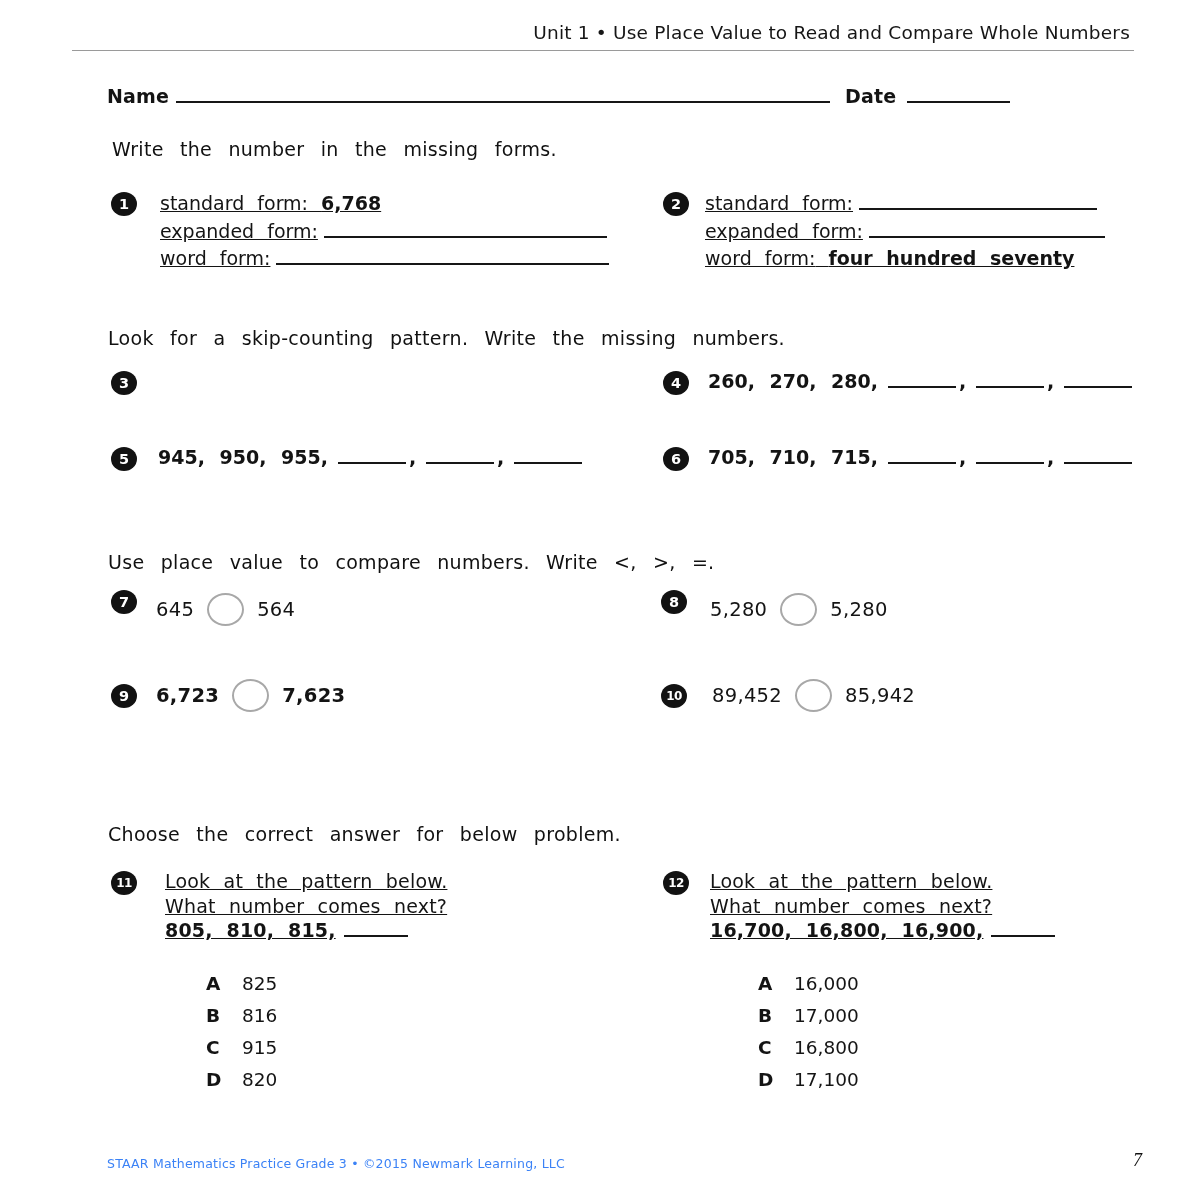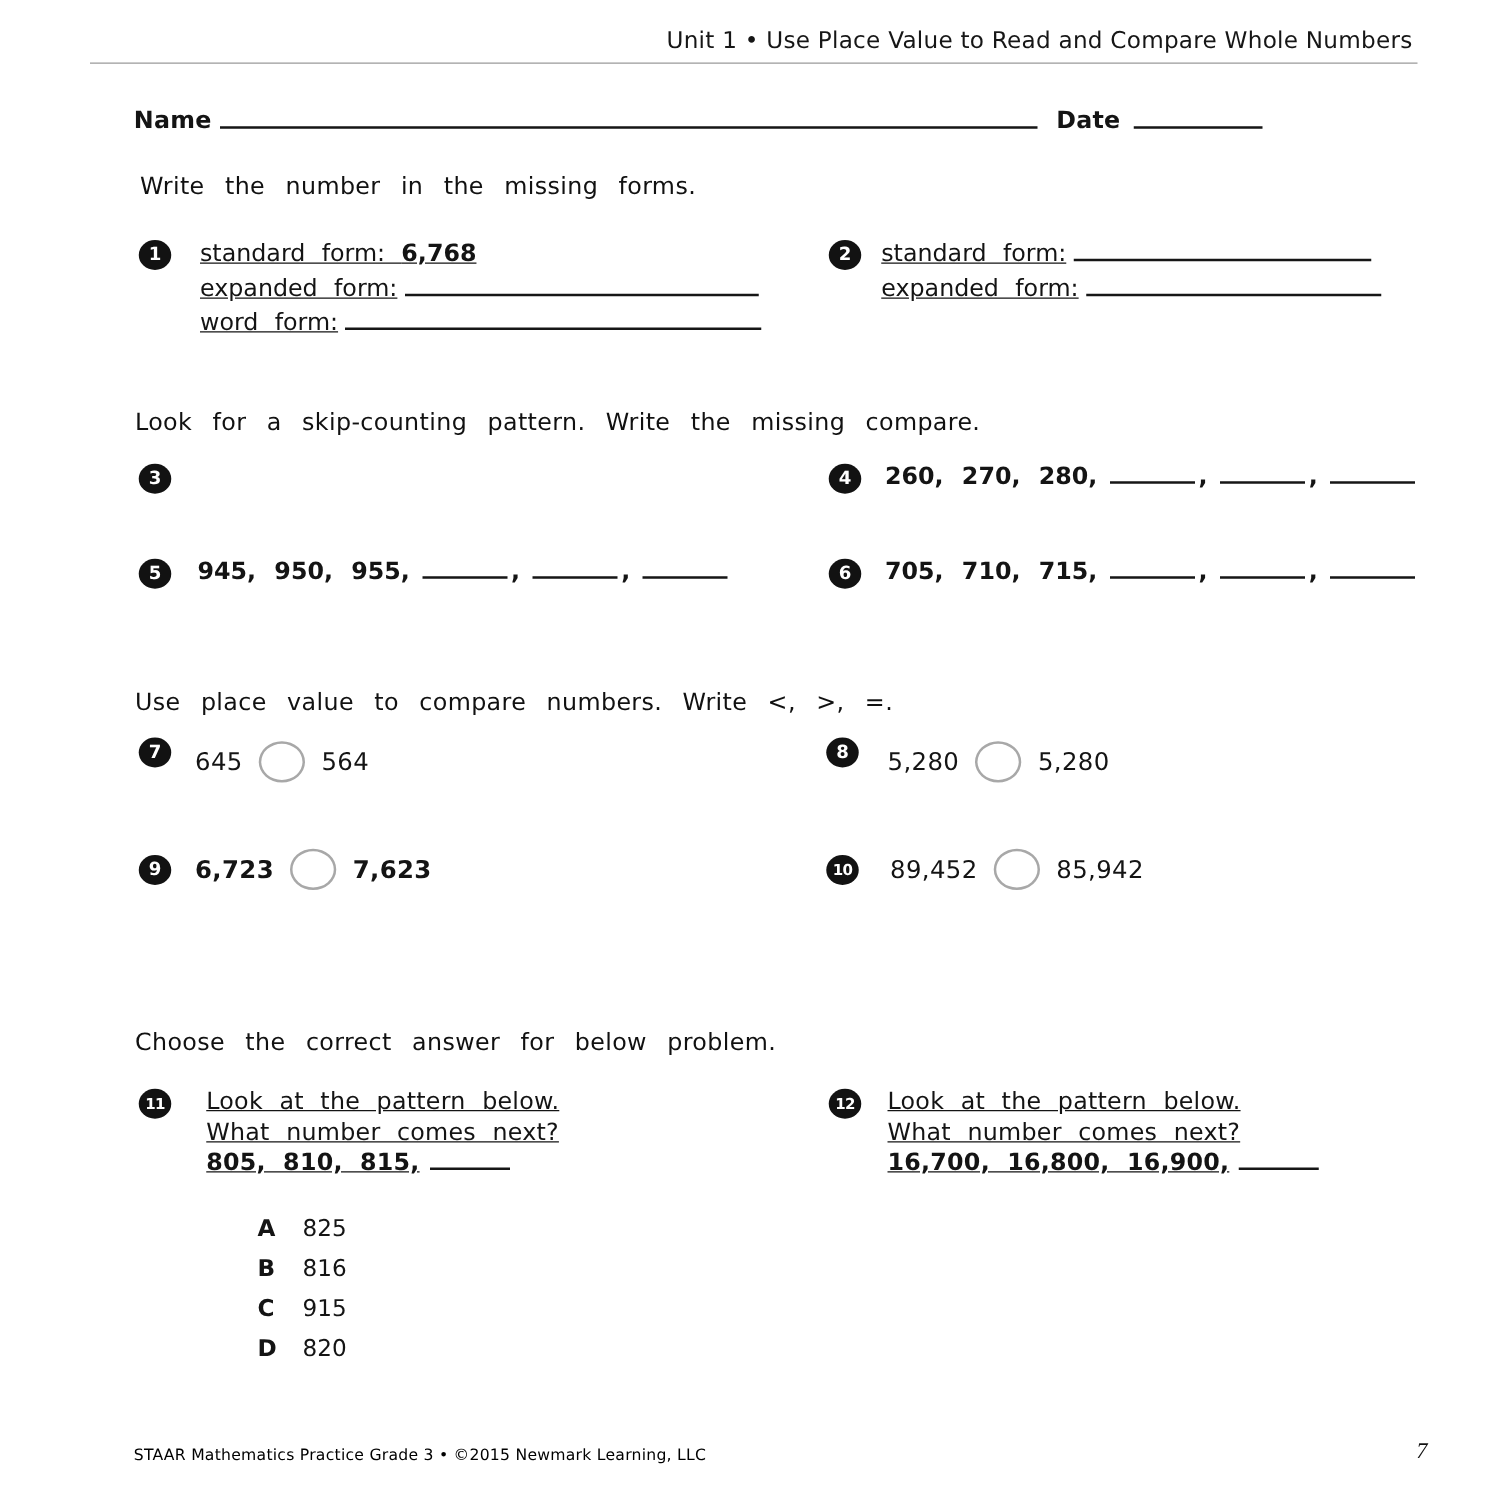--- a/index.html
+++ b/index.html
@@ -34,21 +34,21 @@
 
   .cmprow { display:flex; align-items:center; font-size:19.5px; letter-spacing:.3px; }
   .cmp-circle {
     width:37px; height:33px; border:2px solid #a8a8a8; border-radius:50%;
     background:transparent; margin:0 13px; flex:0 0 auto;
   }
   .qblock { font-size:19px; line-height:24.5px; letter-spacing:.2px; }
   .qblock .blank { width:64px; margin-left:8px; border-bottom-width:2.5px; }
   .choices { font-size:18.5px; line-height:32px; }
   .choices .ltr { display:inline-block; width:36px; font-weight:700; }
-  .footer-credit { font-size:12.5px; color:#000000; letter-spacing:.2px; }
+  .footer-credit { font-size:12.5px; color:#3b82f6; letter-spacing:.2px; }
   .page-num { font-family:"Liberation Serif", serif; font-style:italic; font-size:18px; color:#111; }
 </style>
 </head>
 <body>
 
 <div id="page">
 
   <div class="abs hdr-title">Unit 1 • Use Place Value to Read and Compare Whole Numbers</div>
   <div class="abs hdr-rule"></div>
 
@@ -63,23 +63,24 @@
   <div class="abs formrows ws" style="left:160px; top:190px;">
     <div><span>standard form:</span> <span class="bold">6,768</span></div>
     <div><span>expanded form:</span><span class="blank" style="width:283px;"></span></div>
     <div><span>word form:</span><span class="blank" style="width:333px;"></span></div>
   </div>
 
   <div class="badge" style="left:663px; top:192px;">2</div>
   <div class="abs formrows ws" style="left:705px; top:190px;">
     <div><span>standard form:</span><span class="blank" style="width:238px;"></span></div>
     <div><span>expanded form:</span><span class="blank" style="width:236px;"></span></div>
+    <div><span>word form:</span> <span class="bold">four hundred seventy</span></div>
   </div>
 
-  <div class="abs heading" style="left:108px; top:327px;">Look for a skip-counting pattern. Write the missing compare.</div>
+  <div class="abs heading" style="left:108px; top:327px;">Look for a skip-counting pattern. Write the missing numbers.</div>
 
   <div class="badge" style="left:111px; top:371px;">3</div>
   <div class="badge" style="left:663px; top:371px;">4</div>
   <div class="abs seqrow" style="left:708px; top:370px;">
     <span>260, 270, 280,</span><span class="blank"></span>,<span class="blank"></span>,<span class="blank"></span>
   </div>
 
   <div class="badge" style="left:111px; top:447px;">5</div>
   <div class="abs seqrow" style="left:158px; top:446px;">
     <span>945, 950, 955,</span><span class="blank"></span>,<span class="blank"></span>,<span class="blank"></span>
@@ -131,17 +132,23 @@
     <div>What number comes next?</div>
     <div class="bold"><span>16,700, 16,800, 16,900,</span><span class="blank"></span></div>
   </div>
 
   <div class="abs choices" style="left:206px; top:968px;">
     <div><span class="ltr">A</span><span>825</span></div>
     <div><span class="ltr">B</span><span>816</span></div>
     <div><span class="ltr">C</span><span>915</span></div>
     <div><span class="ltr">D</span><span>820</span></div>
   </div>
+  <div class="abs choices" style="left:758px; top:968px;">
+    <div><span class="ltr">A</span><span>16,000</span></div>
+    <div><span class="ltr">B</span><span>17,000</span></div>
+    <div><span class="ltr">C</span><span>16,800</span></div>
+    <div><span class="ltr">D</span><span>17,100</span></div>
+  </div>
 
   <div class="abs footer-credit" style="left:107px; top:1156px;">STAAR Mathematics Practice Grade 3 • ©2015 Newmark Learning, LLC</div>
   <div class="abs page-num" style="left:1133px; top:1150px;">7</div>
 
 </div>
 
 </body></html>

